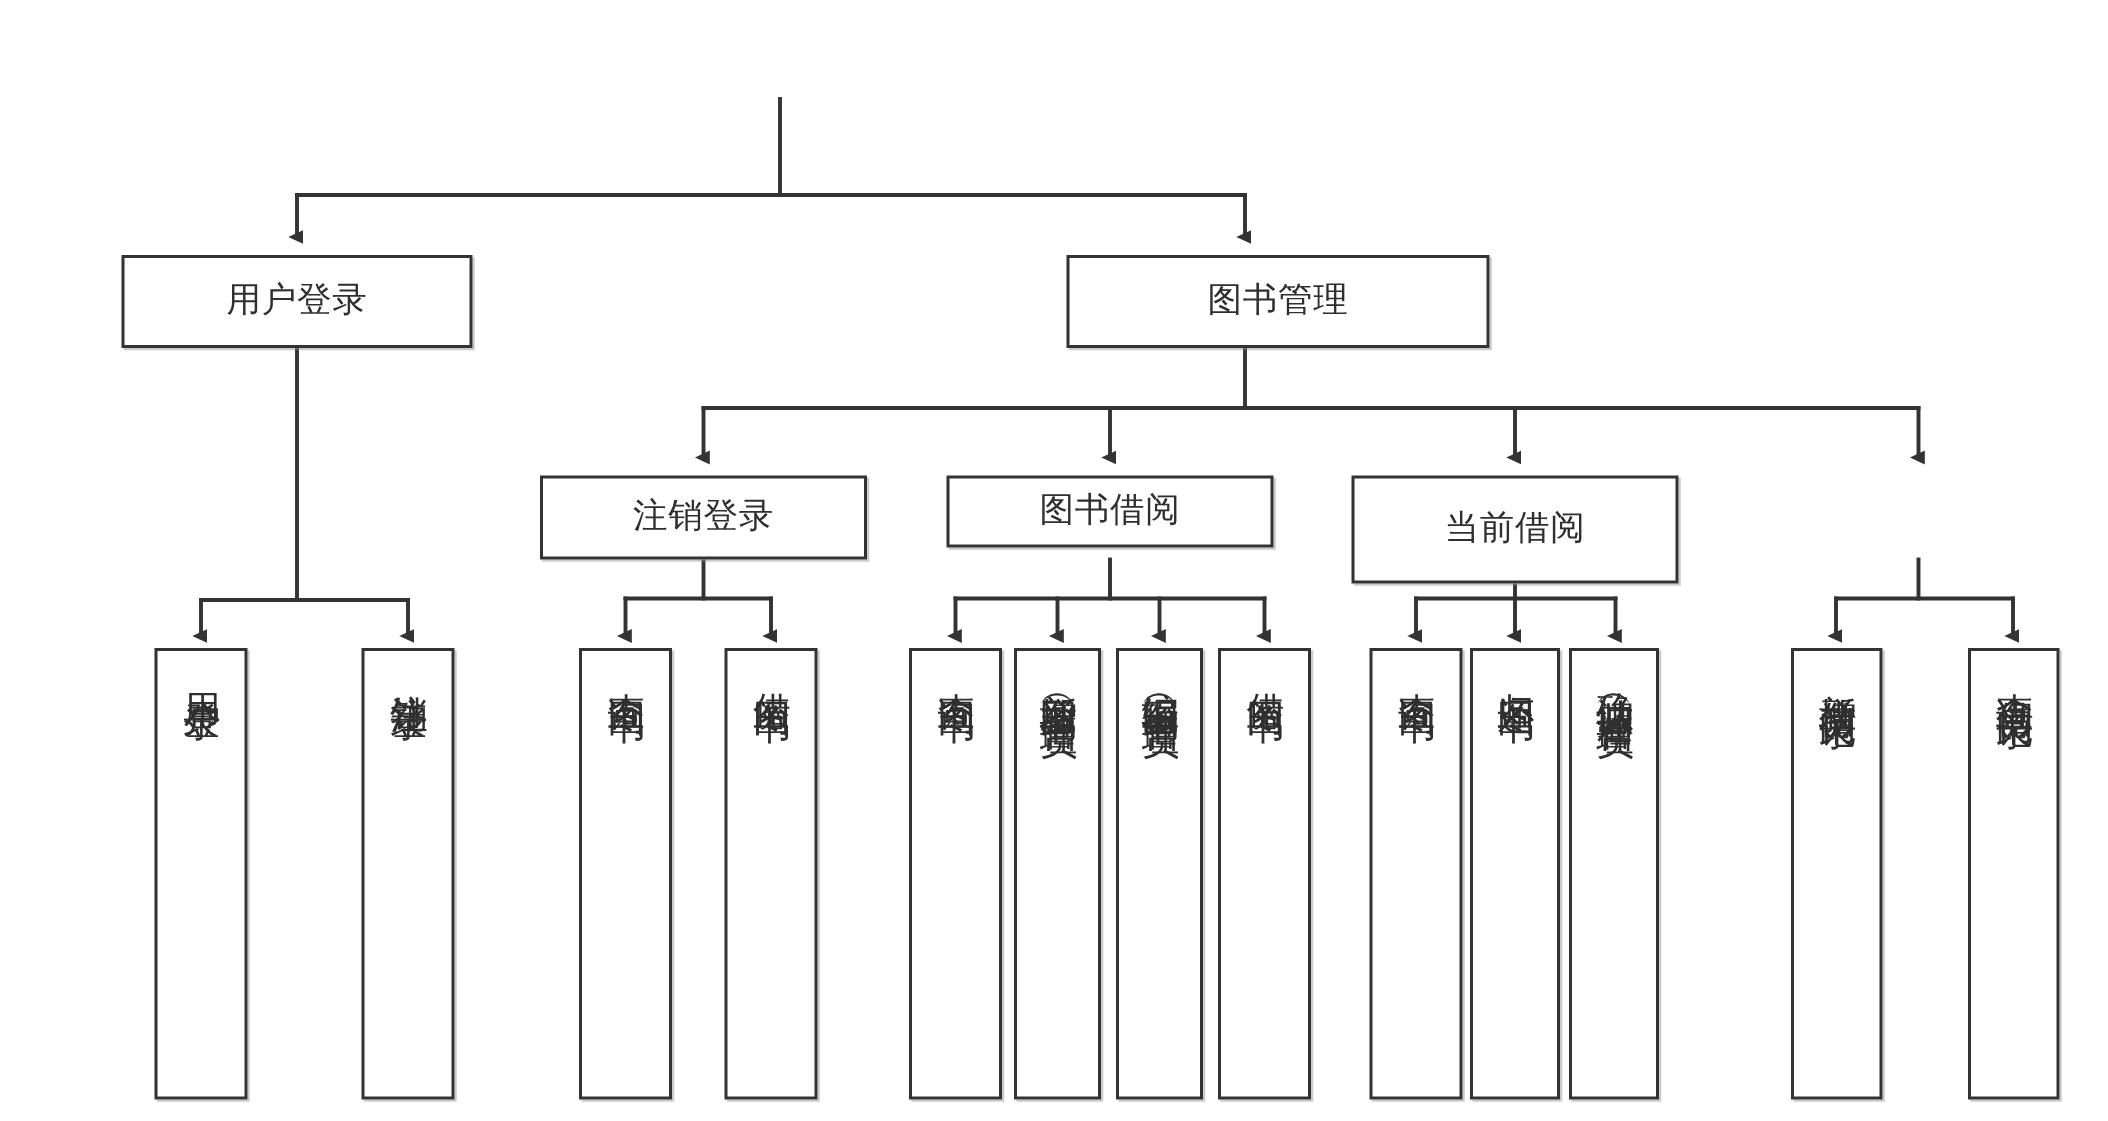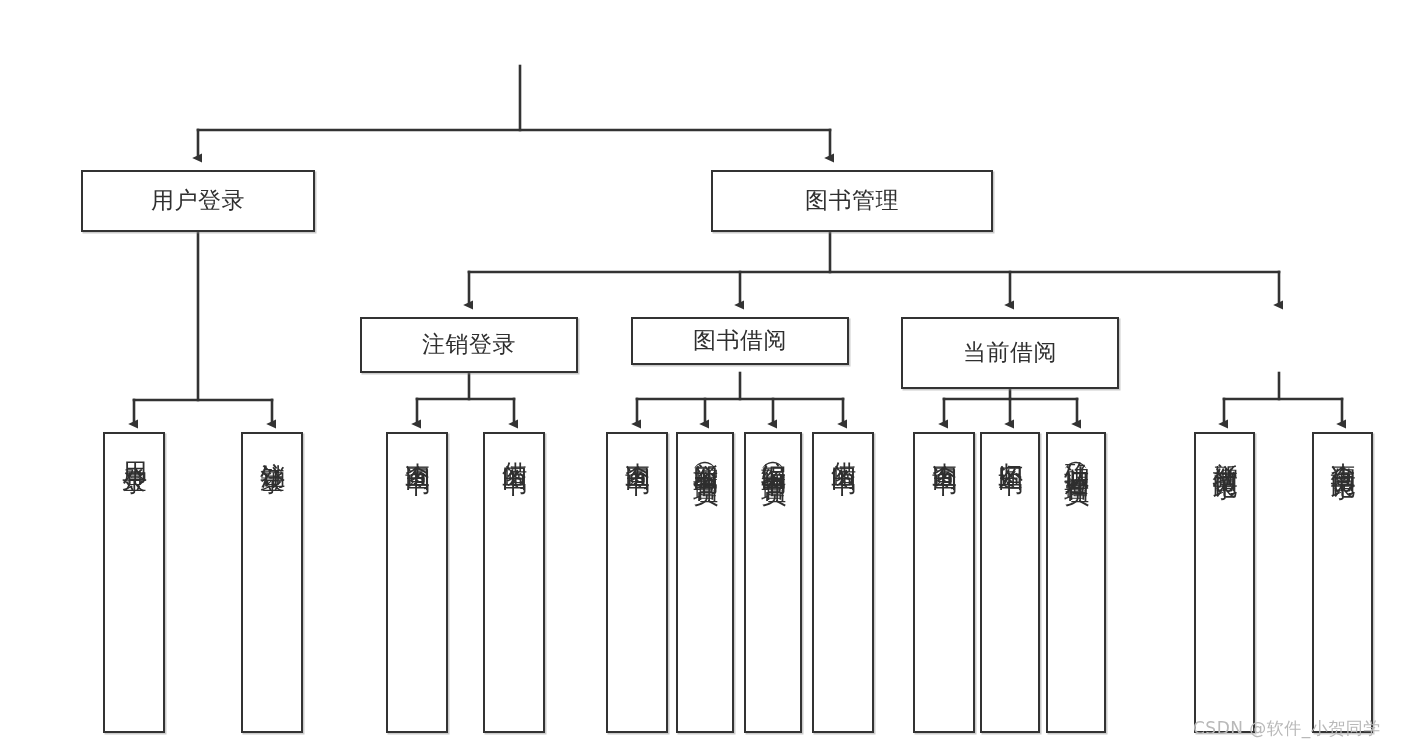--- a/index.html
+++ b/index.html
@@ -162,15 +162,14 @@
     <span class="lbl">确认归还（管理员）</span>
   </div>
 
   <div class="node v" style="left:1194px;top:432px;width:61px;height:301px;">
     <span class="lbl">新增借阅记录</span>
   </div>
   <div class="node v" style="left:1312px;top:432px;width:61px;height:301px;">
     <span class="lbl">查询借阅记录</span>
   </div>
 
-  <div class="watermark" style="left:1193px;top:717px;">CSDN @软件_小贺同学</div>
 
 </div>
 
 </body></html>

